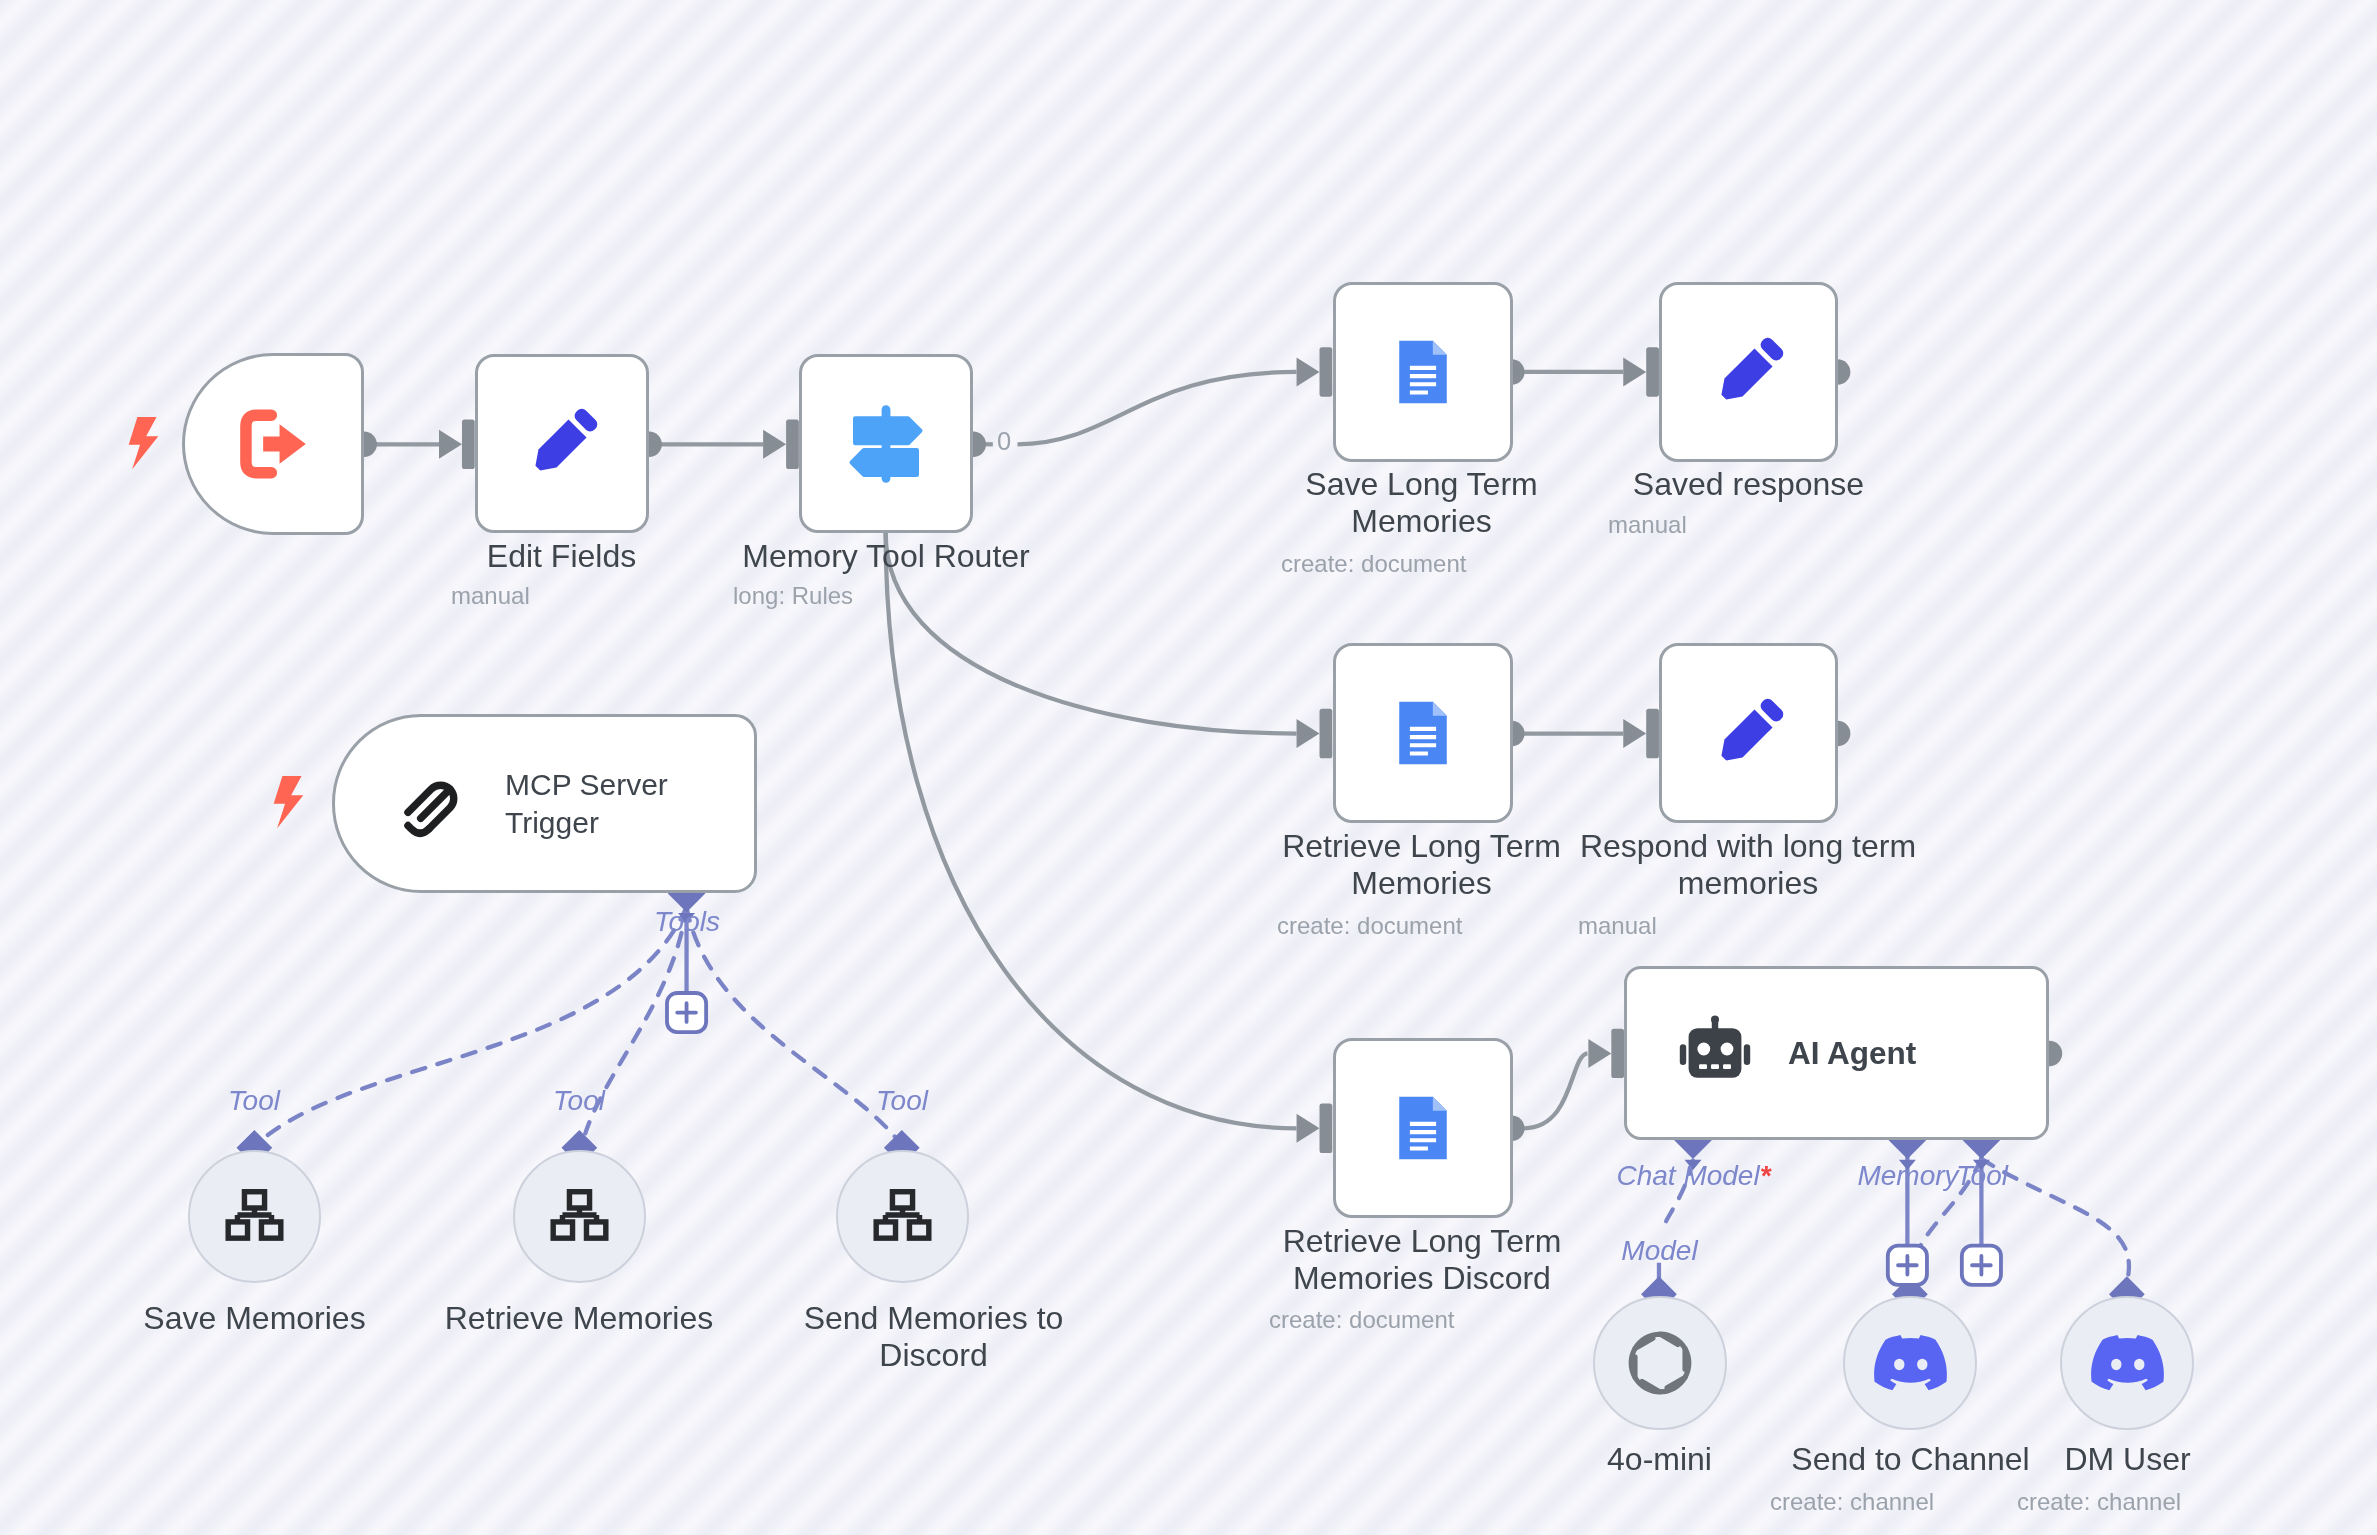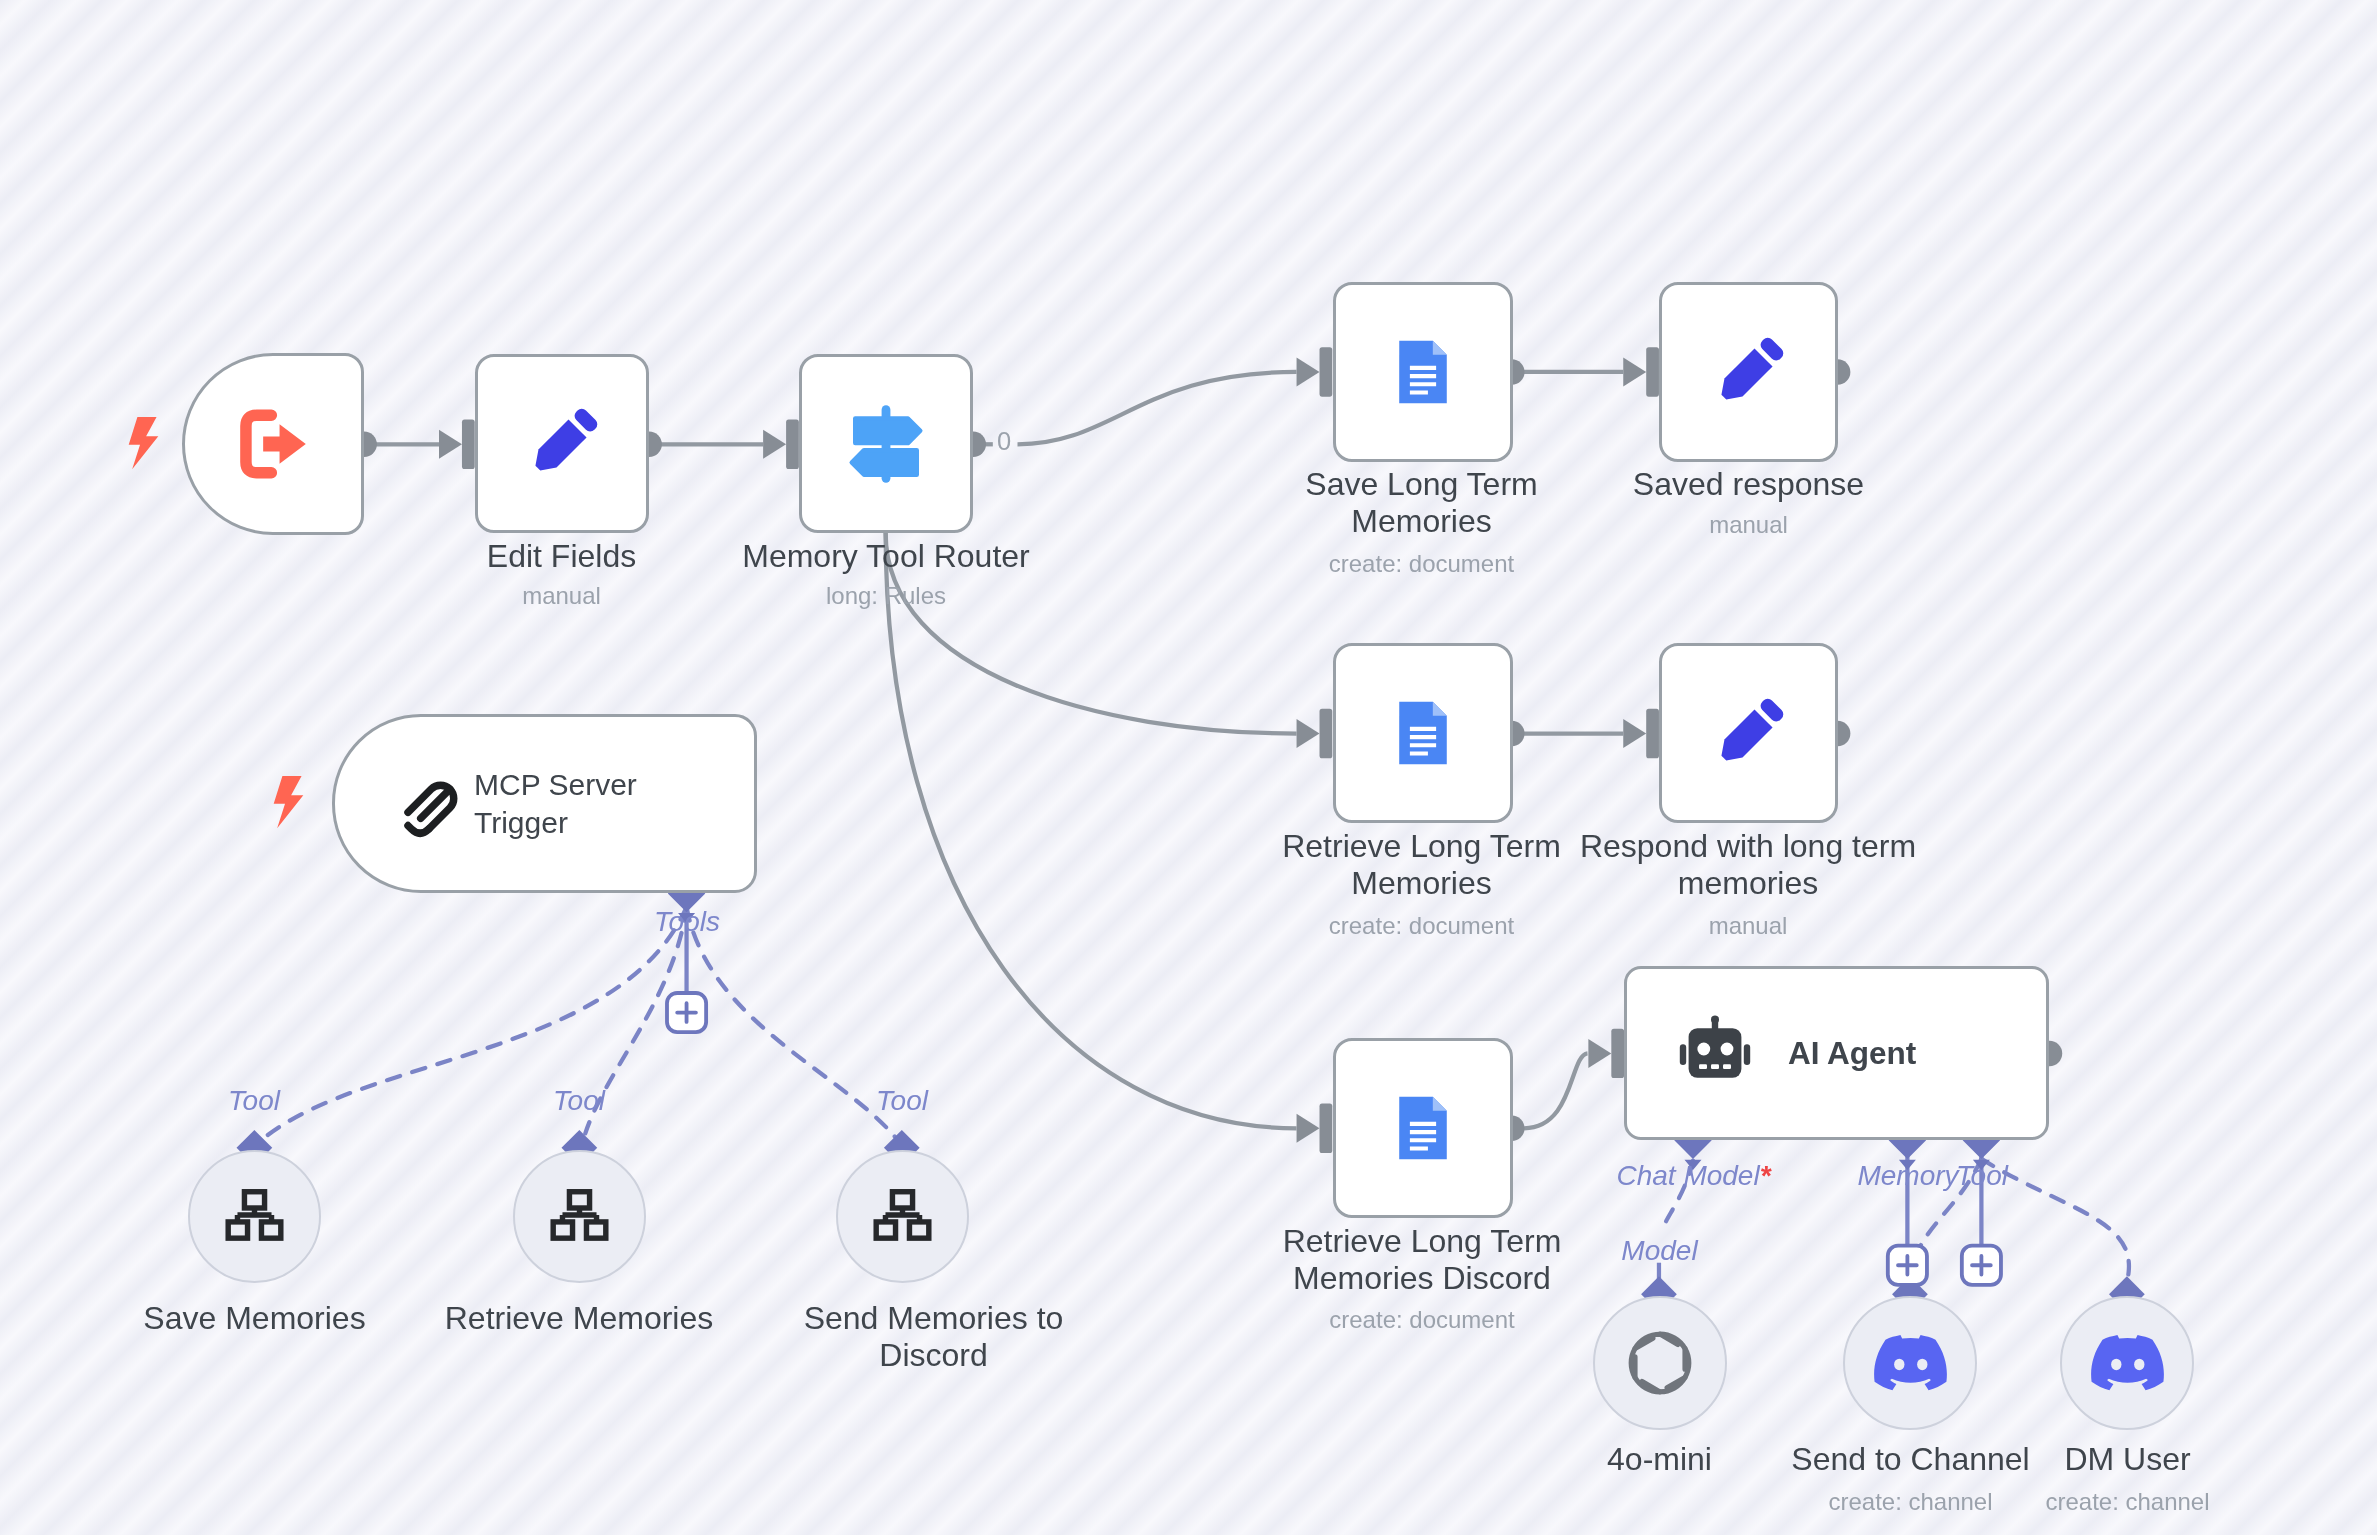--- a/index.html
+++ b/index.html
@@ -17,21 +17,21 @@
   .node-wide{justify-content:flex-start;}
   .circle{
     position:absolute;background:#ebedf4;border:2.6px solid #cdd1dc;border-radius:50%;
     box-sizing:border-box;z-index:2;display:flex;align-items:center;justify-content:center;
   }
   .lbl{
     position:absolute;z-index:3;text-align:center;color:#3f454c;font-size:32px;
     font-weight:500;line-height:37px;pointer-events:none;
   }
   .sub{
-    position:absolute;z-index:3;text-align:center;color:#9ba2ac;font-size:24px;
+    position:absolute;z-index:3;text-align:left;color:#9ba2ac;font-size:24px;
     font-weight:400;line-height:31px;pointer-events:none;
   }
   .plabel{
     position:absolute;z-index:3;text-align:center;color:#7d87cb;font-size:28px;
     font-weight:500;line-height:29px;pointer-events:none;white-space:nowrap;font-style:italic;
   }
   .outlbl{
     position:absolute;z-index:3;color:#9ba2ac;font-size:25.5px;font-weight:500;pointer-events:none;
   }
   .req{color:#ee4444;font-weight:700;}
@@ -238,21 +238,21 @@
       </g>
       <circle cx="-14" cy="-7" r="8" fill="#ffffff"></circle>
       <circle cx="15" cy="-7" r="8" fill="#ffffff"></circle>
       <rect x="-20" y="12" width="10" height="6" rx="1.5" fill="#ffffff"></rect>
       <rect x="-5" y="12" width="10" height="6" rx="1.5" fill="#ffffff"></rect>
       <rect x="10" y="12" width="10" height="6" rx="1.5" fill="#ffffff"></rect>
     </svg>
     <span class="ntitle" style="font-size:31.5px;text-align:right;">AI Agent</span>
   </div>
 
-  <div class="node node-wide" style="left:332px;top:714px;width:425px;height:179px;border-radius:89px 22px 22px 89px;padding-left:61px;">
+  <div class="node node-wide" style="left:332px;top:714px;width:425px;height:179px;border-radius:89px 22px 22px 89px;padding-left:61px;gap:31px;">
     <svg class="icon" width="78" height="78" viewBox="-50 -50 100 100">
       <g transform="rotate(45)" stroke="#1d1f21" stroke-width="9.5" fill="none" stroke-linecap="round">
         <path d="M-17,32 V-10 A17,17 0 0 1 17,-10 V28"></path>
         <path d="M0,-27 V26"></path>
         <path d="M17,28 Q17,44 1,44 H-5"></path>
       </g>
     </svg>
     <div style="width:213px;font-size:30px;font-weight:500;line-height:38px;color:#3f454c;">MCP Server Trigger</div>
   </div>
   <svg class="icon" style="position:absolute;left:269px;top:776px;z-index:2" width="39" height="54" viewBox="0 0 42 62">

